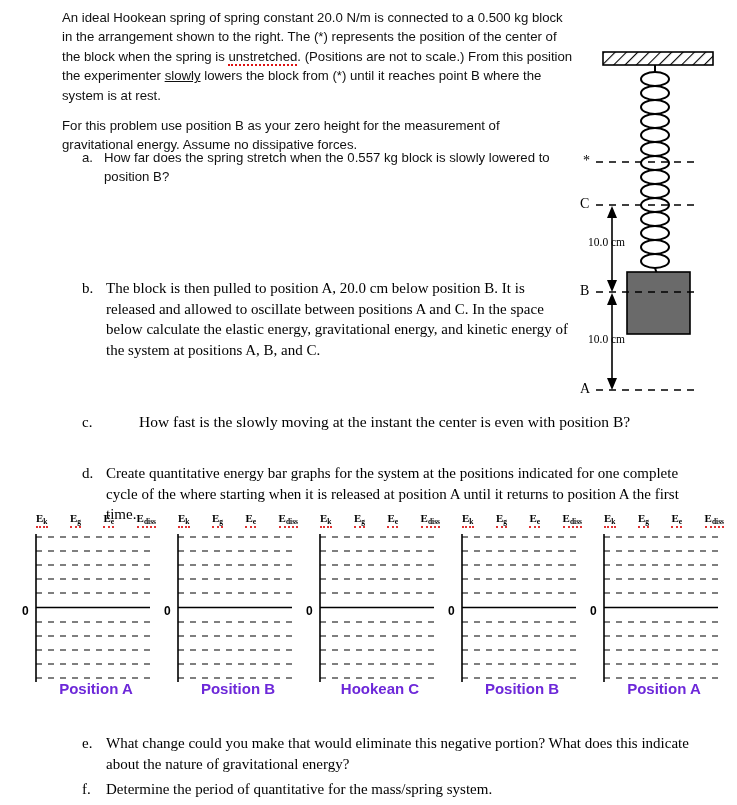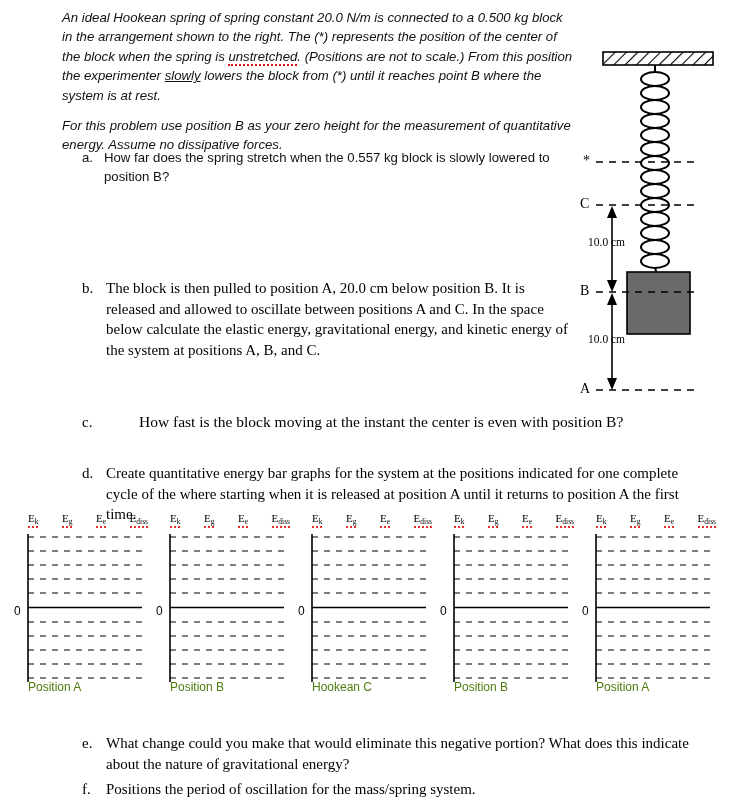--- a/index.html
+++ b/index.html
@@ -20,21 +20,21 @@
   .intro {
     position: absolute;
     left: 62px;
     top: 8px;
     width: 512px;
     font-family: "Liberation Sans", sans-serif;
     font-size: 13.2px;
     line-height: 19.4px;
     color: #111;
   }
-  .intro p { margin: 0 0 11px 0; font-style: italic; }
+  .intro p { margin: 0 0 11px 0; }
   .spell {
     border-bottom: 2px dotted #d11;
     padding-bottom: 0px;
   }
   .uline { text-decoration: underline; }
 
   .qa-sans {
     position: absolute;
     left: 82px;
     top: 148px;
@@ -82,24 +82,25 @@
     left: 570px;
     top: 40px;
     width: 167px;
     height: 370px;
   }
   .diagram svg { display: block; }
 
   
   .charts {
     position: absolute;
-    left: 14px;
+    left: 22px;
     top: 512px;
     width: 700px;
     height: 190px;
+    font-weight: bold;
   }
   .chart {
     position: absolute;
     top: 0;
     width: 131px;
     height: 190px;
   }
   .chart-labels {
     position: absolute;
     top: 0;
@@ -139,47 +140,48 @@
     font-family: "Liberation Sans", sans-serif;
     font-size: 12px;
     line-height: 12px;
     color: #000;
   }
   .pos-label {
     position: absolute;
     top: 168px;
     left: 14px;
     width: 120px;
+    text-align: center;
     font-family: "Liberation Sans", sans-serif;
-    font-size: 12px;
-    color: #4d7c0f;
+    font-size: 15px;
+    color: #6d28d9;
     white-space: nowrap;
   }
 </style>
 </head>
 <body>
 
 <div class="intro">
   <p><span>An ideal Hookean spring of spring constant 20.0 N/m is connected to a 0.500 kg block in the arrangement shown to the right. The (*) represents the position of the center of the block when the spring is </span><span class="spell">unstretched</span><span>. (Positions are not to scale.) From this position the experimenter </span><span class="uline">slowly</span><span> lowers the block from (*) until it reaches point B where the system is at rest.</span></p>
-  <p>For this problem use position B as your zero height for the measurement of quantitative energy. Assume no dissipative forces.</p>
+  <p>For this problem use position B as your zero height for the measurement of gravitational energy. Assume no dissipative forces.</p>
 </div>
 
 <div class="qa-sans">
   <div class="lbl">a.</div>
   <div class="body">How far does the spring stretch when the 0.557 kg block is slowly lowered to position B?</div>
 </div>
 
 <div class="item" id="item-b">
   <div class="lbl">b.</div>
   <div class="body">The block is then pulled to position A, 20.0 cm below position B. It is released and allowed to oscillate between positions A and C. In the space below calculate the elastic energy, gravitational energy, and kinetic energy of the system at positions A, B, and C.</div>
 </div>
 
 <div class="item" id="item-c">
   <div class="lbl">c.</div>
-  <div class="body">How fast is the block moving at the instant the center is even with position B?</div>
+  <div class="body">How fast is the slowly moving at the instant the center is even with position B?</div>
 </div>
 
 <div class="item" id="item-d">
   <div class="lbl">d.</div>
   <div class="body">Create quantitative energy bar graphs for the system at the positions indicated for one complete cycle of the where starting when it is released at position A until it returns to position A the first time.</div>
 </div>
 
 <div class="diagram">
   <svg width="167" height="370" viewBox="0 0 167 370" xmlns="http://www.w3.org/2000/svg">
     <defs>
@@ -393,14 +395,14 @@
 
 </div>
 
 <div class="item" id="item-e">
   <div class="lbl">e.</div>
   <div class="body">What change could you make that would eliminate this negative portion? What does this indicate about the nature of gravitational energy?</div>
 </div>
 
 <div class="item" id="item-f">
   <div class="lbl">f.</div>
-  <div class="body">Positions the period of oscillation for the mass/spring system.</div>
+  <div class="body">Determine the period of quantitative for the mass/spring system.</div>
 </div>
 
 </body></html>

